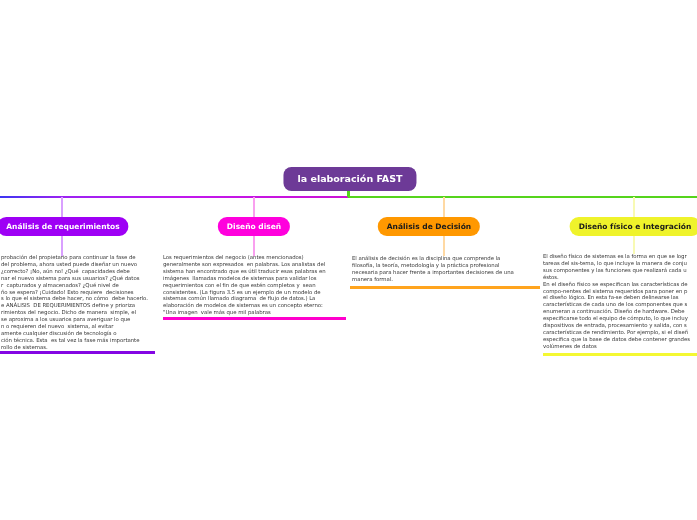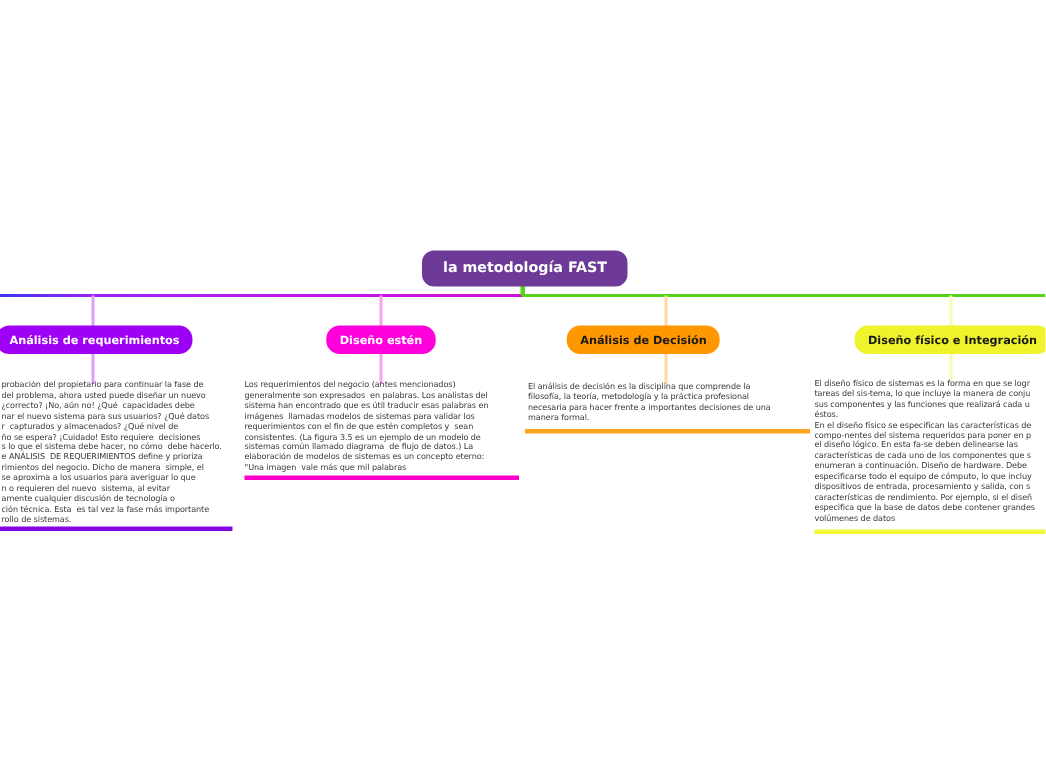--- a/index.html
+++ b/index.html
@@ -54,21 +54,21 @@
 </style>
 </head>
 <body>
 
 <div class="stage">
 
   <div class="trunk-left"></div>
   <div class="trunk-right" style="background: rgb(85, 212, 28);"></div>
   <div class="root-stub" style="background: rgb(85, 212, 28);"></div>
 
-  <div class="root-node" style="background: rgb(109, 58, 151); color: rgb(255, 255, 255);">la metodología FAST</div>
+  <div class="root-node" style="background: rgb(109, 58, 151); color: rgb(255, 255, 255);">la elaboración FAST</div>
 
   <div class="branch b1">
     <div class="drop" style="background: rgb(217, 160, 255);"></div>
     <div class="topic" style="background: rgb(158, 0, 245); color: rgb(255, 255, 255);">Análisis de requerimientos</div>
     <div class="note" style="color: rgb(58, 58, 58);">probación del propietario para continuar la fase de
 del problema, ahora usted puede diseñar un nuevo
 ¿correcto? ¡No, aún no! ¿Qué  capacidades debe
 nar el nuevo sistema para sus usuarios? ¿Qué datos
 r  capturados y almacenados? ¿Qué nivel de
 ño se espera? ¡Cuidado! Esto requiere  decisiones
@@ -78,21 +78,21 @@
 se aproxima a los usuarios para averiguar lo que
 n o requieren del nuevo  sistema, al evitar
 amente cualquier discusión de tecnología o
 ción técnica. Esta  es tal vez la fase más importante
 rollo de sistemas.</div>
     <div class="underline" style="background: rgb(132, 6, 227);"></div>
   </div>
 
   <div class="branch b2">
     <div class="drop" style="background: rgb(249, 160, 239);"></div>
-    <div class="topic" style="background: rgb(255, 0, 221); color: rgb(255, 255, 255);">Diseño estén</div>
+    <div class="topic" style="background: rgb(255, 0, 221); color: rgb(255, 255, 255);">Diseño diseñ</div>
     <div class="note" style="color: rgb(58, 58, 58);">Los requerimientos del negocio (antes mencionados)
 generalmente son expresados  en palabras. Los analistas del
 sistema han encontrado que es útil traducir esas palabras en
 imágenes  llamadas modelos de sistemas para validar los
 requerimientos con el fin de que estén completos y  sean
 consistentes. (La figura 3.5 es un ejemplo de un modelo de
 sistemas común llamado diagrama  de flujo de datos.) La
 elaboración de modelos de sistemas es un concepto eterno:
 "Una imagen  vale más que mil palabras</div>
     <div class="underline" style="background: rgb(255, 0, 204);"></div>

